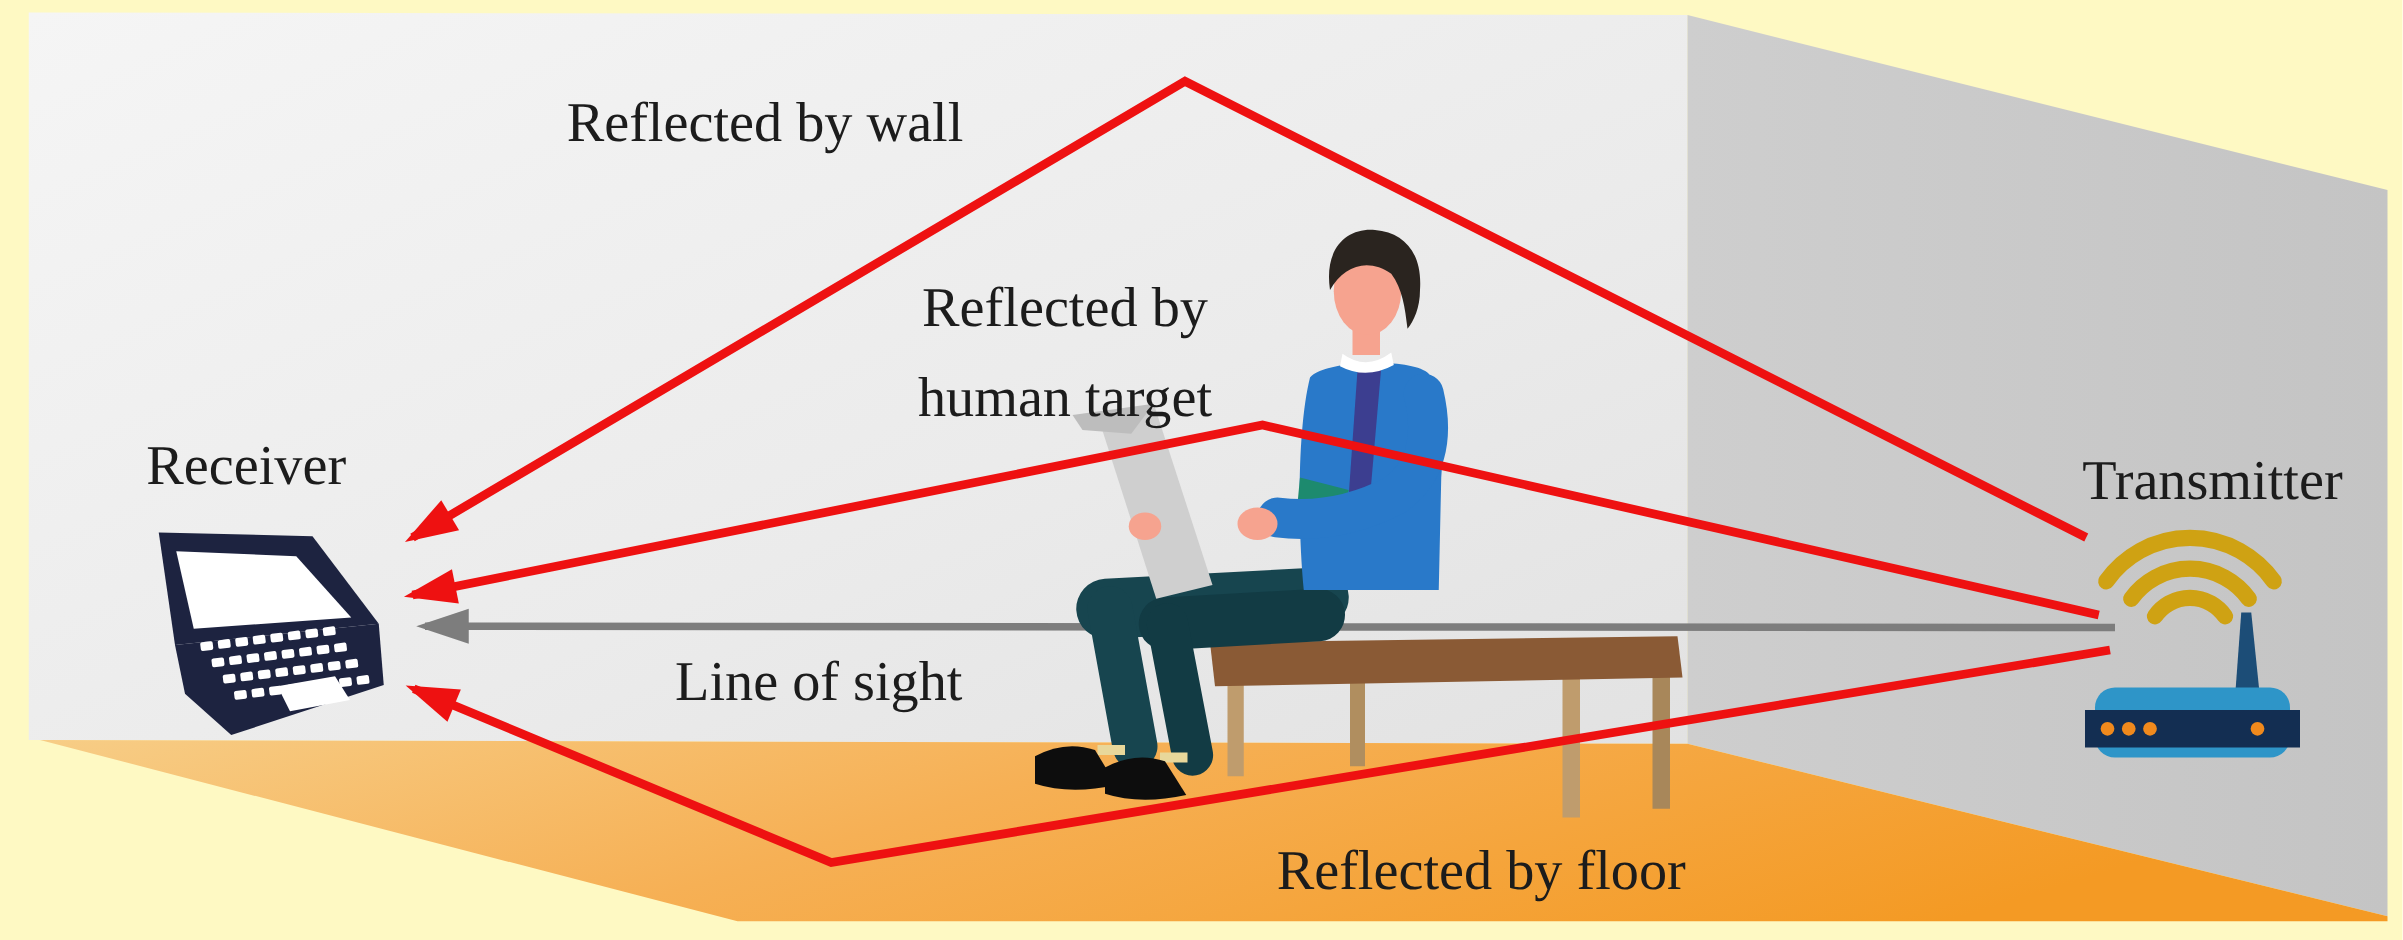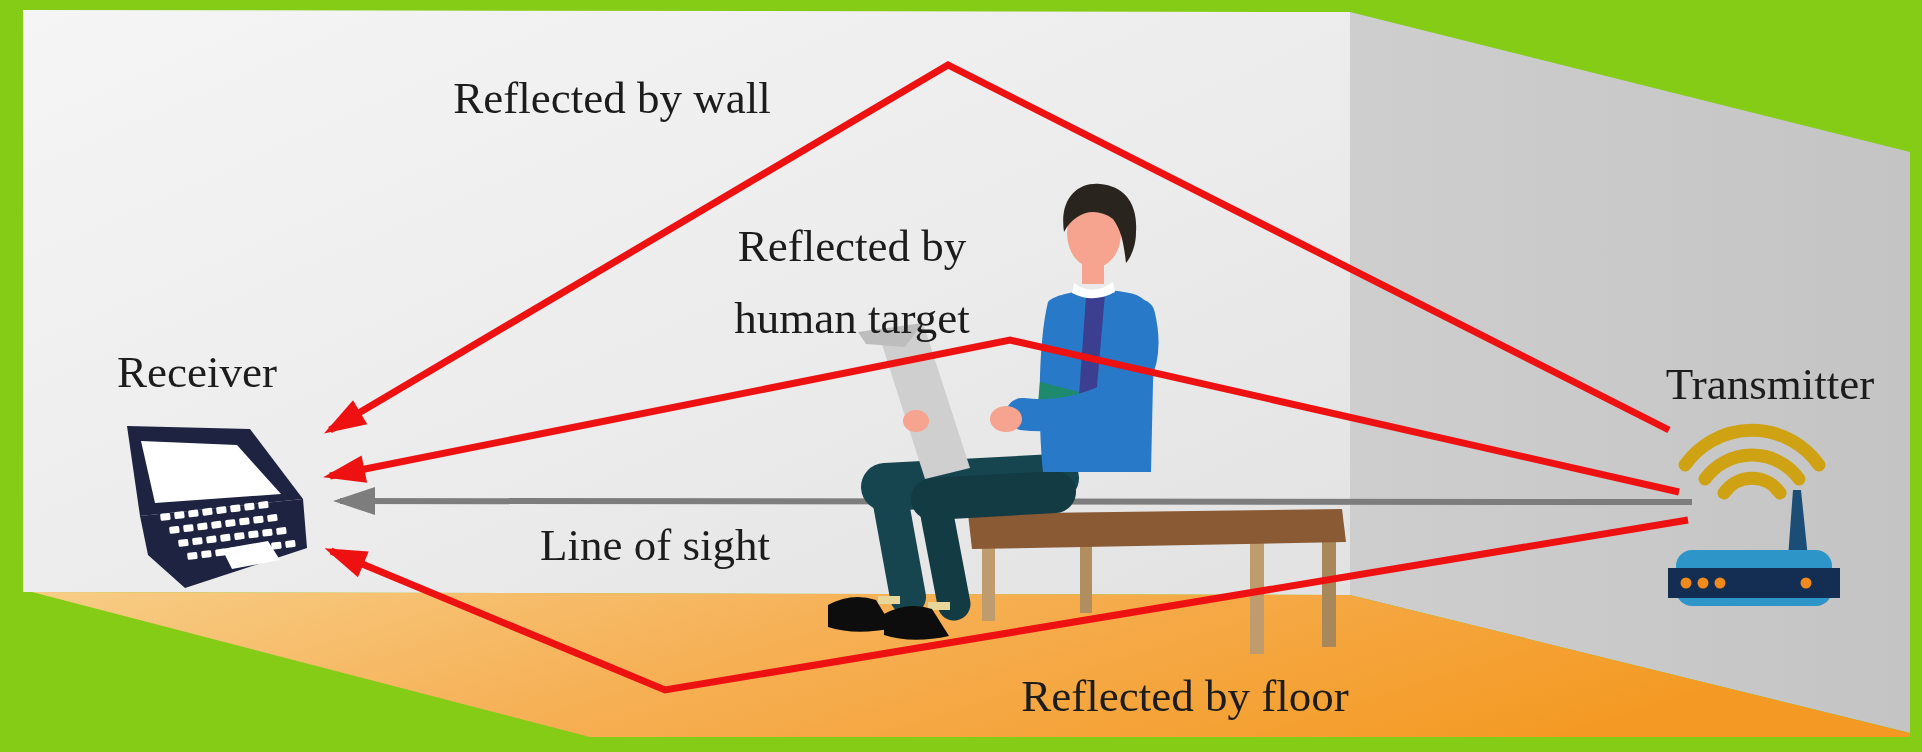--- a/index.html
+++ b/index.html
@@ -1,16 +1,16 @@
 <!DOCTYPE html>
 <html><head>
 <meta charset="utf-8">
 <style>
   html,body{margin:0;padding:0;background:#ffffff;}
-  .stage{width:1922px;height:752px;position:relative;background:#84cc16;overflow:hidden;}
+  .stage{width:1922px;height:752px;position:relative;background:#fef9c3;overflow:hidden;}
   svg{display:block;}
   text.lbl{font-family:"Liberation Serif","DejaVu Serif",serif;font-size:45px;fill:#1c1c1c;}
 </style>
 </head>
 <body>
 
 <div class="stage">
 <svg width="1922" height="752" viewBox="0 0 1922 752">
   <defs>
     <linearGradient id="gBack" x1="0" y1="0" x2="1" y2="1">

